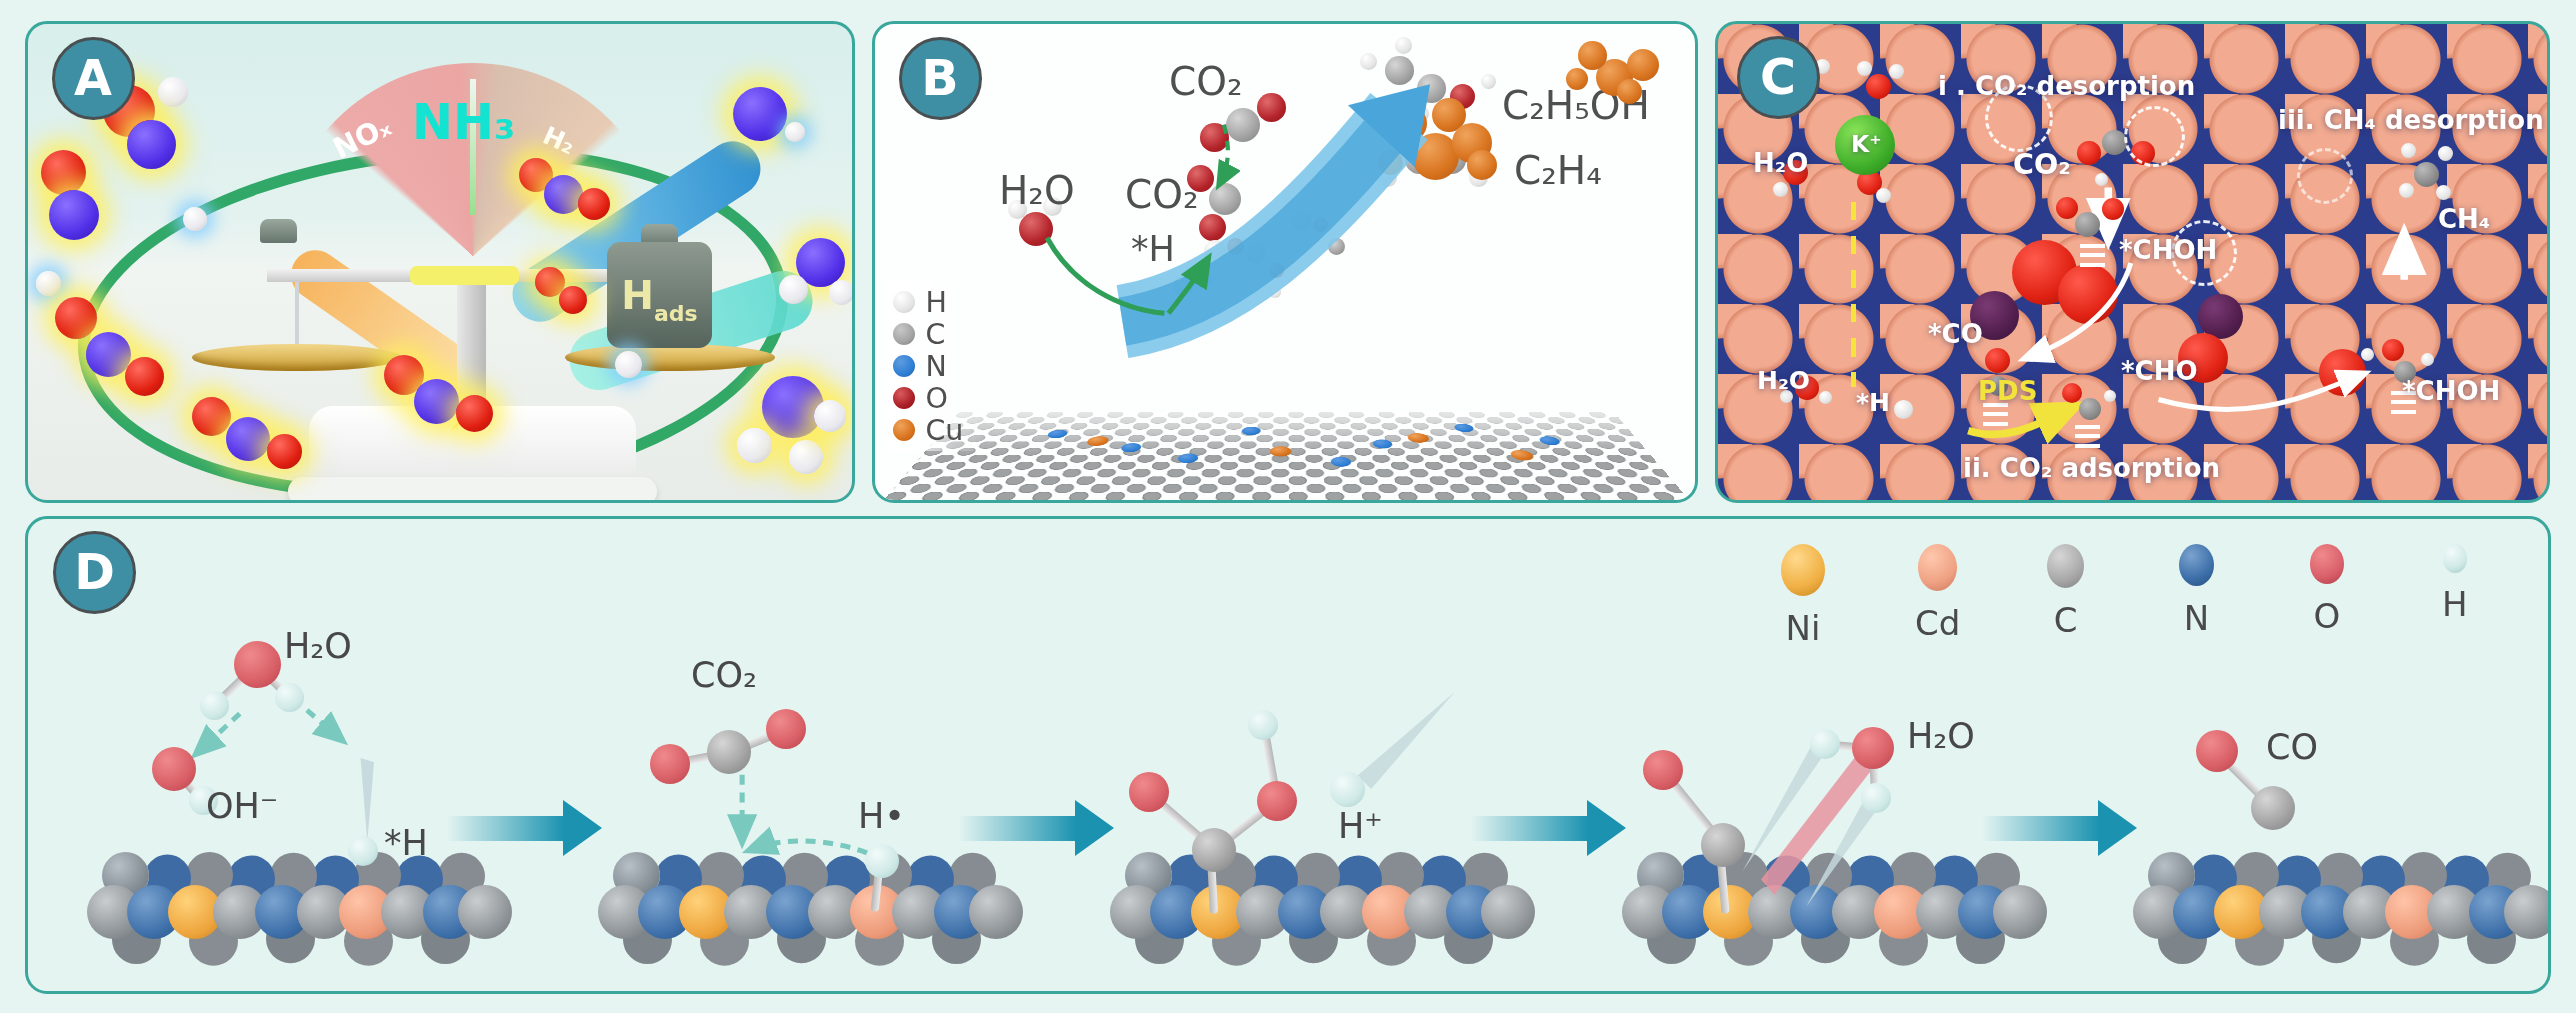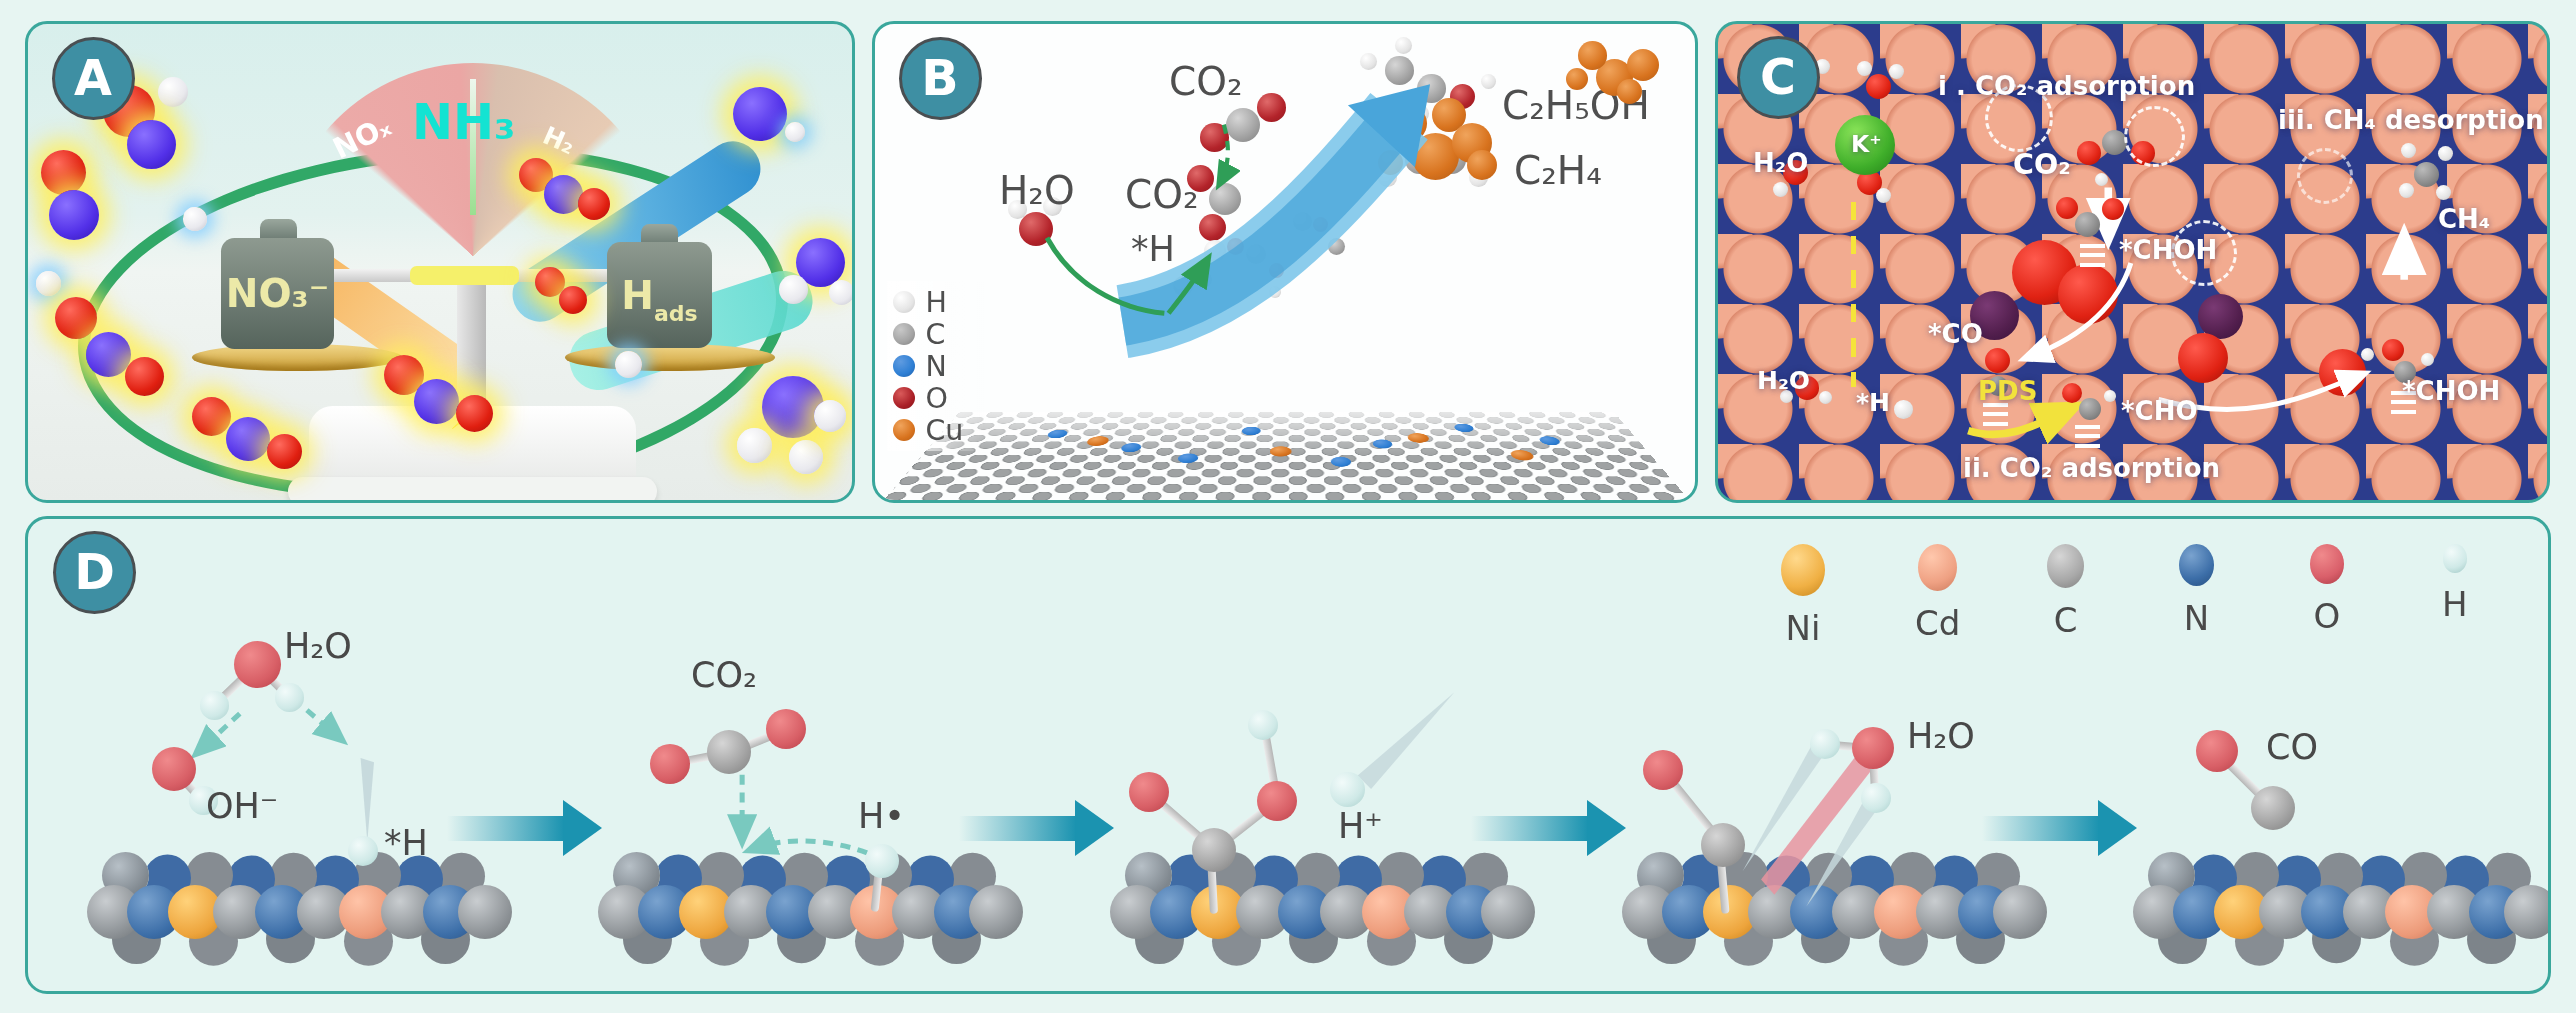--- a/index.html
+++ b/index.html
@@ -116,23 +116,20 @@
     <div class="g-lab" style="left:515px;top:102px;color:#fff;font-size:25px;transform:rotate(24deg);">H₂</div>
 
     <div class="rod" style="left:267px;top:252px;height:70px;"></div>
     <div class="rod" style="left:640px;top:252px;height:70px;"></div>
     <div style="position:absolute;left:239px;top:245px;width:398px;height:13.4px;background:linear-gradient(180deg,#f2f2f2,#c9c9c9);z-index:4;"></div>
     <div style="position:absolute;left:382px;top:242px;width:109px;height:18.5px;background:#f5f06a;border-radius:6.7px;z-index:4;"></div>
     <div style="position:absolute;left:429px;top:253px;width:28.5px;height:127px;background:linear-gradient(90deg,#e8e8e8,#b9b9b9);z-index:3;"></div>
     <div class="pan" style="left:164px;top:320px;width:210px;"></div>
     <div class="pan" style="left:537px;top:320px;width:210px;"></div>
     <div class="knob" style="left:232px;top:195px;"></div>
-    <div class="weight" style="left:193px;top:214px;width:113px;height:111px;font-size:39px;">
-      <span>NO₃⁻</span>
-    </div>
     <div class="knob" style="left:613px;top:200px;"></div>
     <div class="weight" style="left:579px;top:218px;width:105px;height:106px;font-size:39px;">
       <span>H</span>
         <span style="font-size:22px;align-self:flex-end;margin-bottom:22px;">ads</span>
     </div>
     <div style="position:absolute;left:281px;top:382px;width:327px;height:92px;background:linear-gradient(180deg,#ffffff,#e4e6e4);border-radius:23.5px;z-index:3;"></div>
     <div style="position:absolute;left:260px;top:453px;width:369px;height:28.5px;background:#f2f4f2;border-radius:14.3px;z-index:3;box-shadow:0 3.4px 6.7px rgba(0,0,0,.12);"></div>
     <div style="position:absolute;left:421px;top:371px;font-size:37px;z-index:5;color:#f5d90a;">⚡</div>
 
     <div style="position:absolute;left:75px;top:46px;z-index:8;">
@@ -375,28 +372,28 @@
           </marker>
       </defs>
       <path d="M 465,195 L 465,252" stroke="#ffffff" stroke-width="9" fill="none" marker-end="url(#mw)"></path>
       <path d="M 492,285 C 475,340 430,375 368,398" stroke="#ffffff" stroke-width="6" fill="none" marker-end="url(#mw)"></path>
       <path d="M 298,485 C 345,500 385,475 422,458" stroke="#f2e23c" stroke-width="9" fill="none" marker-end="url(#my)"></path>
       <path d="M 525,448 C 630,478 700,445 768,418" stroke="#ffffff" stroke-width="6" fill="none" marker-end="url(#mw)"></path>
       <path d="M 818,305 L 818,255" stroke="#ffffff" stroke-width="9" fill="none" marker-end="url(#mw)"></path>
     </svg>
 
     <div class="c-lab" style="left:35px;top:124px;">H₂O</div>
-    <div class="c-lab" style="left:220px;top:47px;">i . CO₂ adsorption</div>
+    <div class="c-lab" style="left:220px;top:47px;">i . CO₂ desorption</div>
     <div class="c-lab" style="left:295px;top:124px;font-size:28.5px;">CO₂</div>
     <div class="c-lab" style="left:401px;top:211px;">*CHOH</div>
     <div class="c-lab" style="left:210px;top:295px;">*CO</div>
     <div class="c-lab" style="left:39px;top:342px;font-size:25px;">H₂O</div>
     <div class="c-lab" style="left:138px;top:364px;font-size:25px;">*H</div>
     <div class="c-lab" style="left:260px;top:352px;color:#f2e23c;">PDS</div>
-    <div class="c-lab" style="left:403px;top:372px;text-align:center;">*CHO</div>
+    <div class="c-lab" style="left:403px;top:332px;text-align:center;">*CHO</div>
     <div class="c-lab" style="left:684px;top:352px;">*CHOH</div>
     <div class="c-lab" style="left:245px;top:429px;">ii. CO₂ adsorption</div>
     <div class="c-lab" style="left:560px;top:81px;">iii. CH₄ desorption</div>
     <div class="c-lab" style="left:720px;top:180px;">CH₄</div>
     <div class="badge" style="left:18.5px;top:11.7px;">
         <span>C</span>
       </div>
   </div>
 
   <div class="panel" id="panelD">

